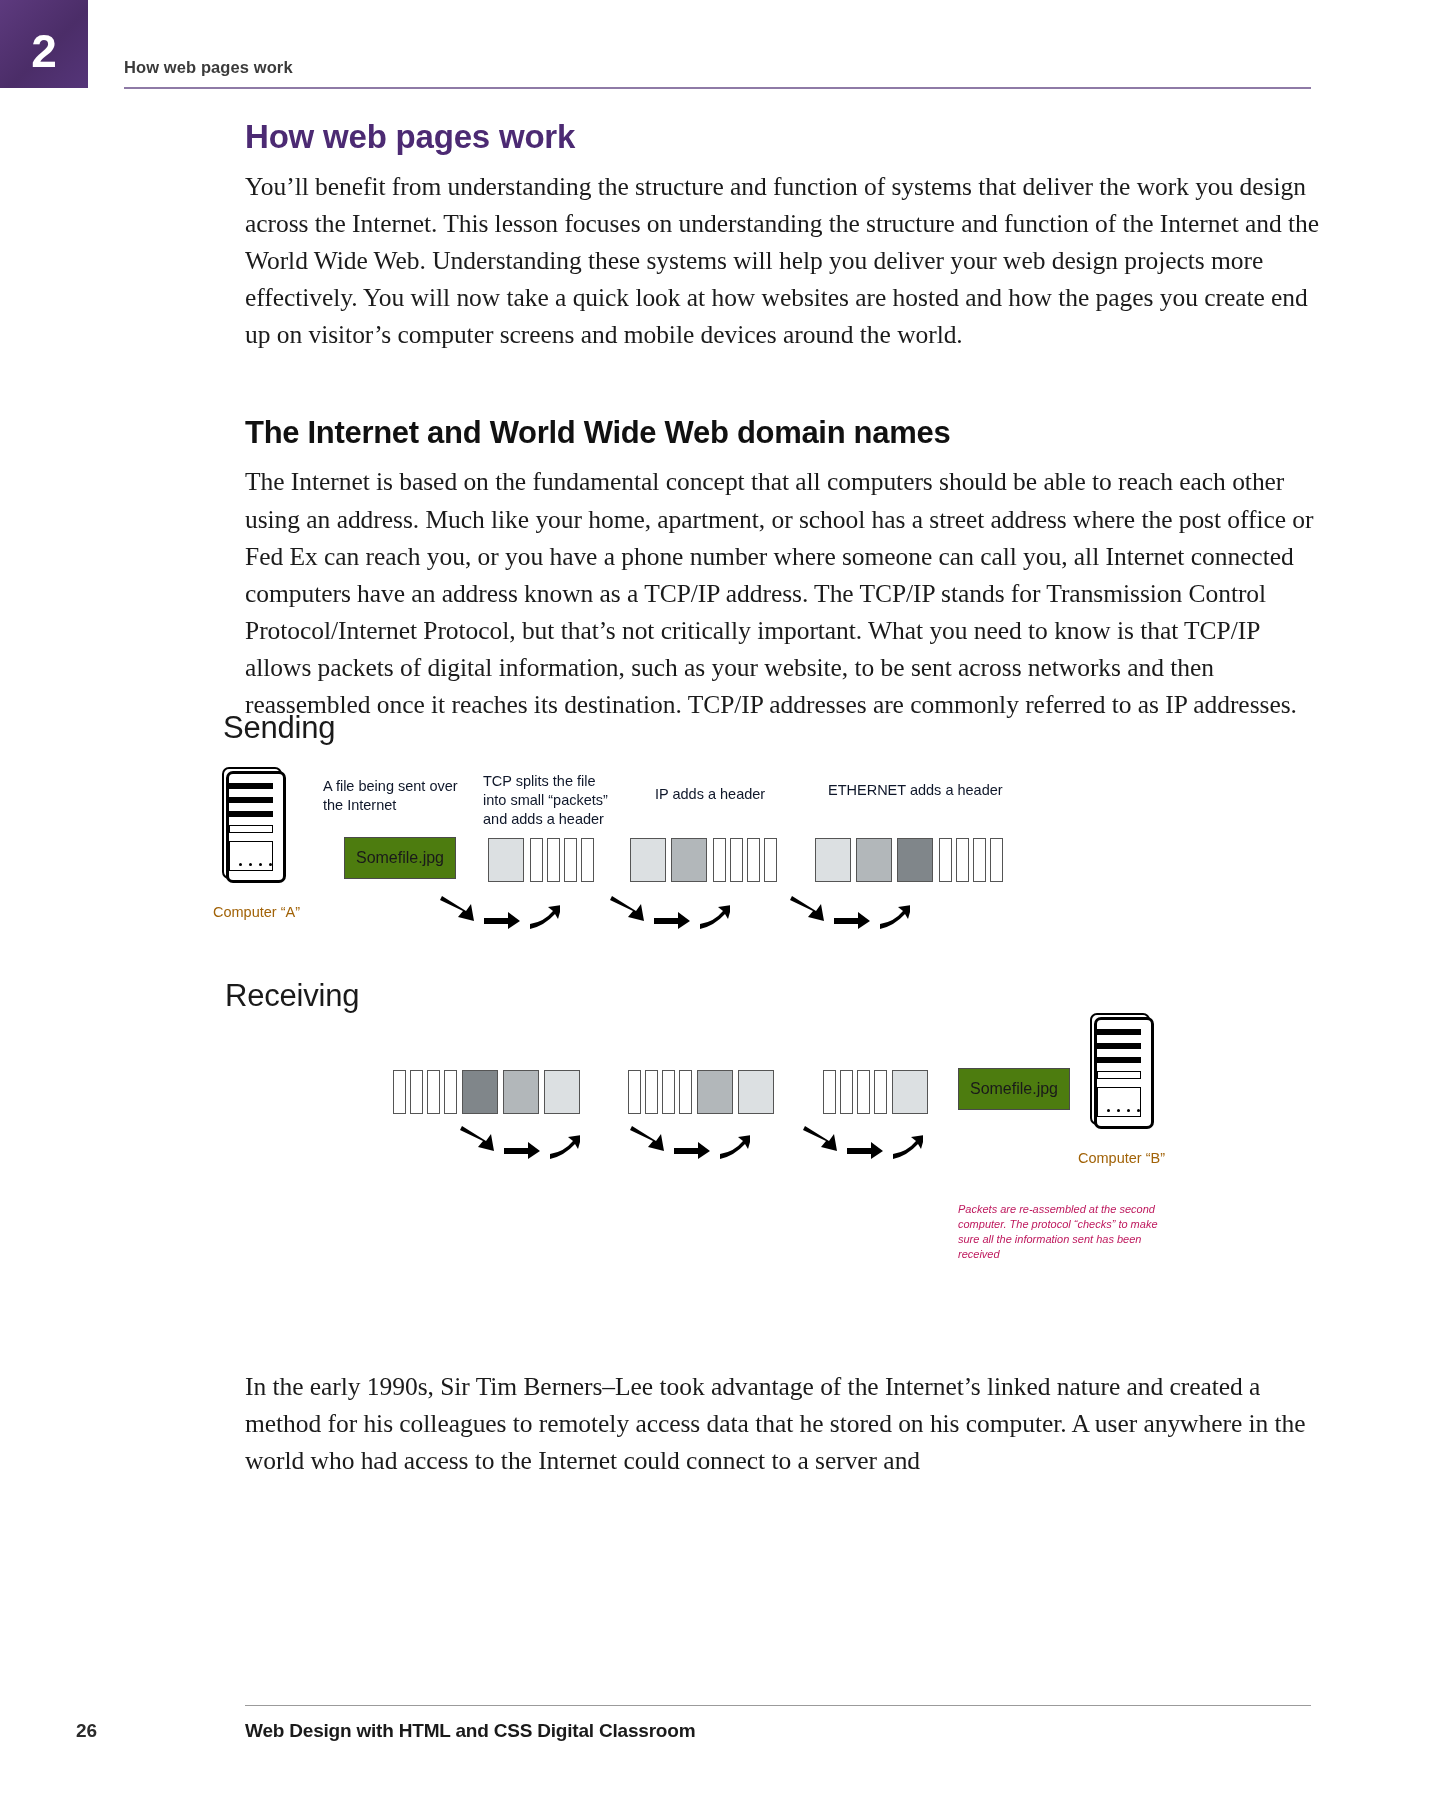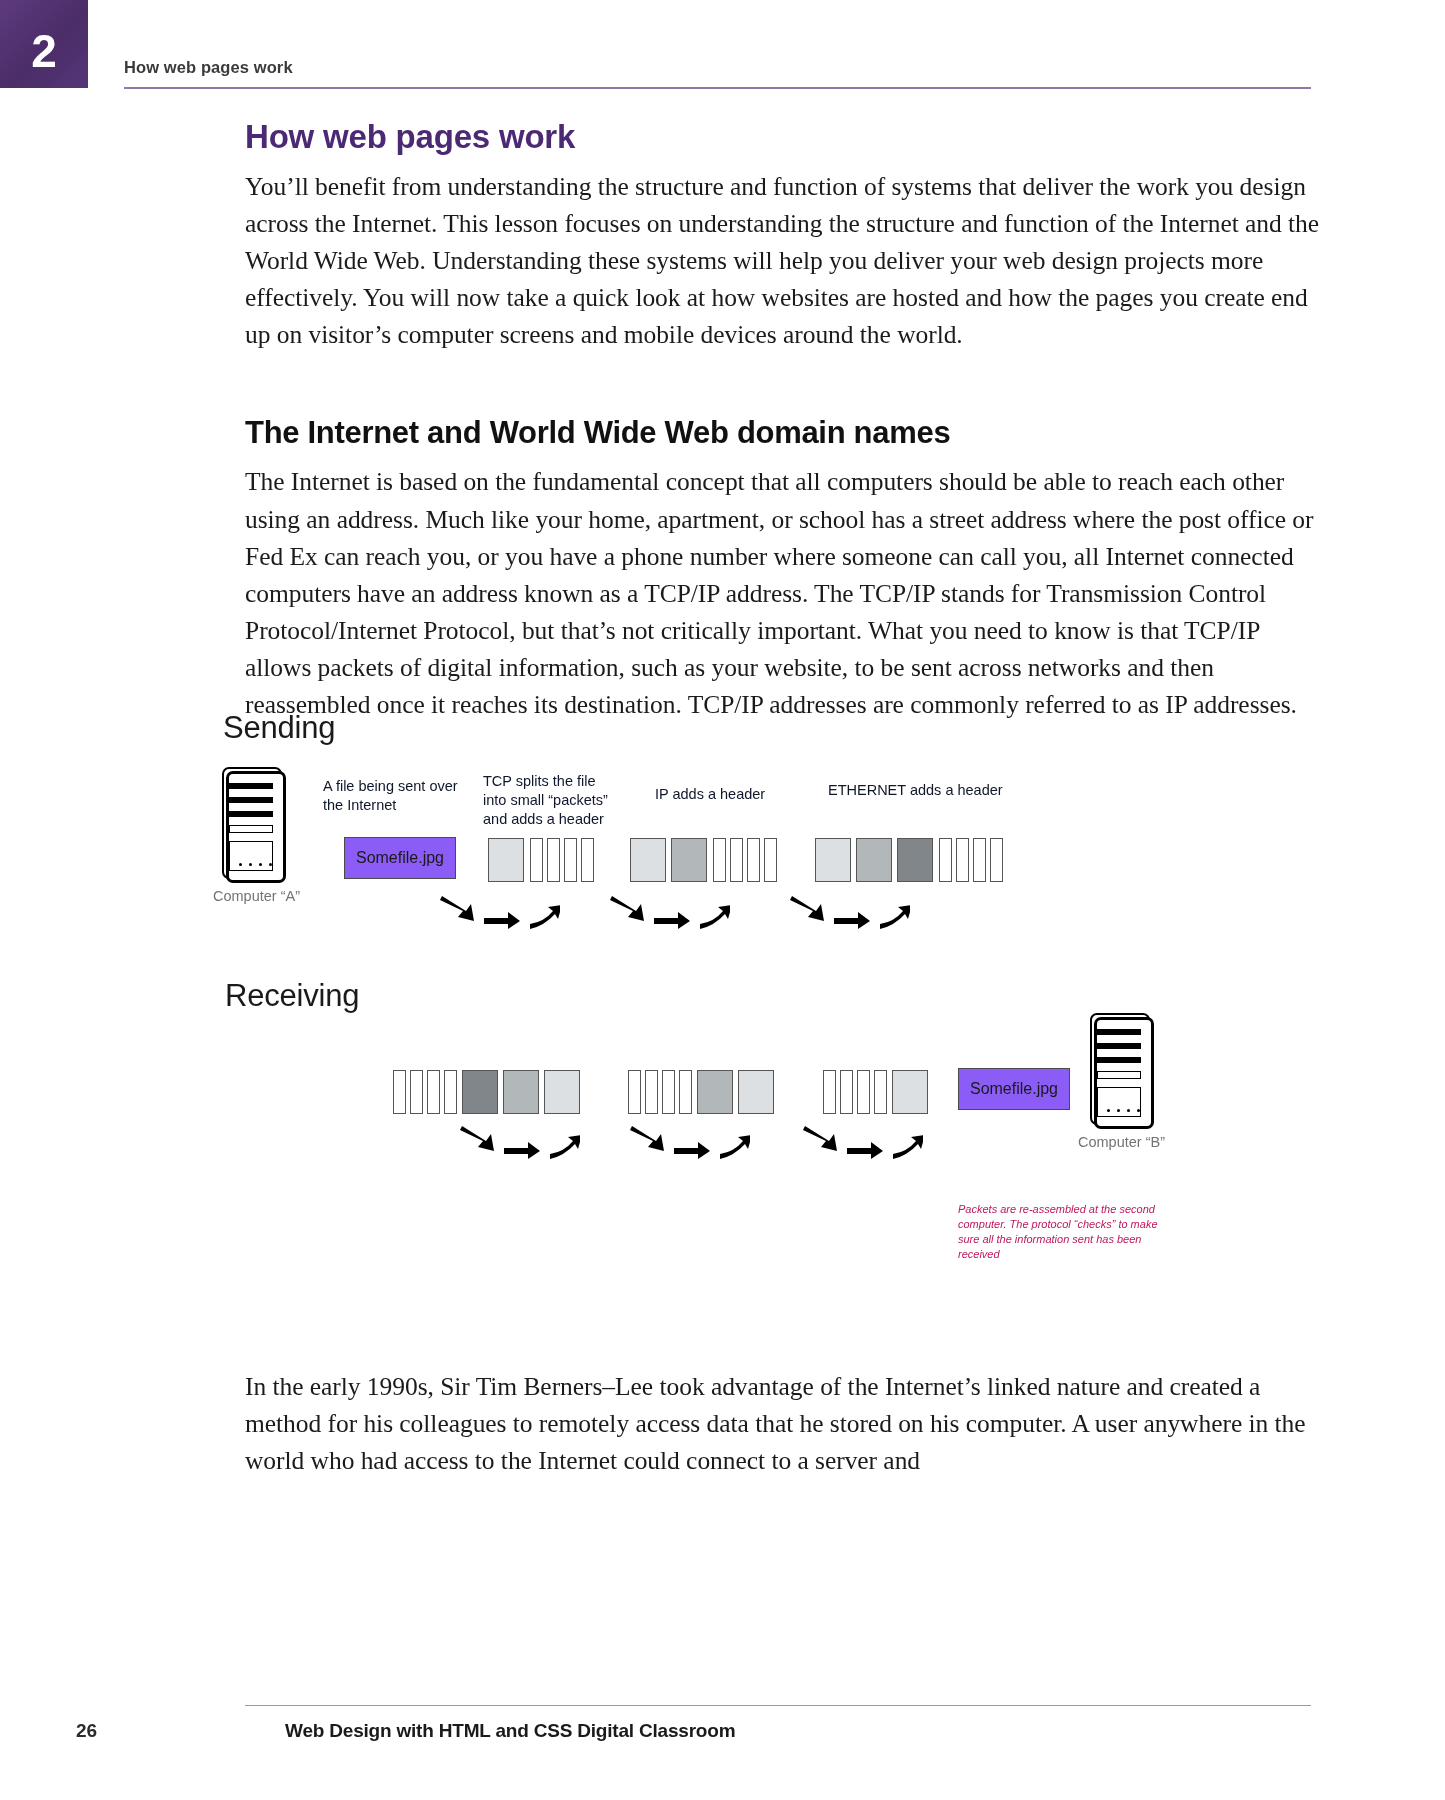--- a/index.html
+++ b/index.html
@@ -89,27 +89,27 @@
   .tower .bar{position:absolute;left:9px;width:44px;background:#000;height:6px;}
   .tower .bar.outline{background:#fff;border:1.6px solid #000;height:8px;box-sizing:border-box;}
   .tower .panel{
     position:absolute;left:9px;width:44px;height:30px;
     border:1.6px solid #000;background:#fff;box-sizing:border-box;
   }
   .tower .dot{position:absolute;width:3.4px;height:3.4px;border-radius:50%;background:#000;}
   .tower-label{
     position:absolute;
     font-family:"Liberation Sans",sans-serif;
-    font-size:14.5px;color:#737373;white-space:nowrap;
+    font-size:14.5px;color:#a16207;white-space:nowrap;margin-top:16px;
   }
 
   
   .file-box{
     position:absolute;
-    border:1.6px solid #4a4a4a;background:#8b5cf6;
+    border:1.6px solid #4a4a4a;background:#4d7c0f;
     display:flex;align-items:center;justify-content:center;
     font-family:"Liberation Sans",sans-serif;font-size:16px;color:#1a1a1a;
     box-sizing:border-box;
   }
 
   
   .pkt{position:absolute;border:1.4px solid #555;box-sizing:border-box;}
   .pkt.thin{width:13px;height:44px;background:#ffffff;}
   .pkt.wide{width:36px;height:44px;}
 
@@ -122,21 +122,20 @@
     position:absolute;left:245px;top:1705px;width:1066px;height:1.4px;background:#9b9b9b;
   }
   .footer-page{
     position:absolute;left:76px;top:1720px;
     font-family:"Liberation Sans",sans-serif;font-size:19px;font-weight:bold;color:#2b2b2b;
   }
   .footer-title{
     position:absolute;left:245px;top:1720px;
     font-family:"Liberation Sans",sans-serif;font-size:19px;font-weight:bold;color:#1a1a1a;
     letter-spacing:-0.2px;
-    margin-left:40px;
   }
 </style>
 </head>
 <body>
 
 <div class="chapter-tab">
   <span>2</span>
 </div>
 <div class="running-head">How web pages work</div>
 <div class="header-rule"></div>

